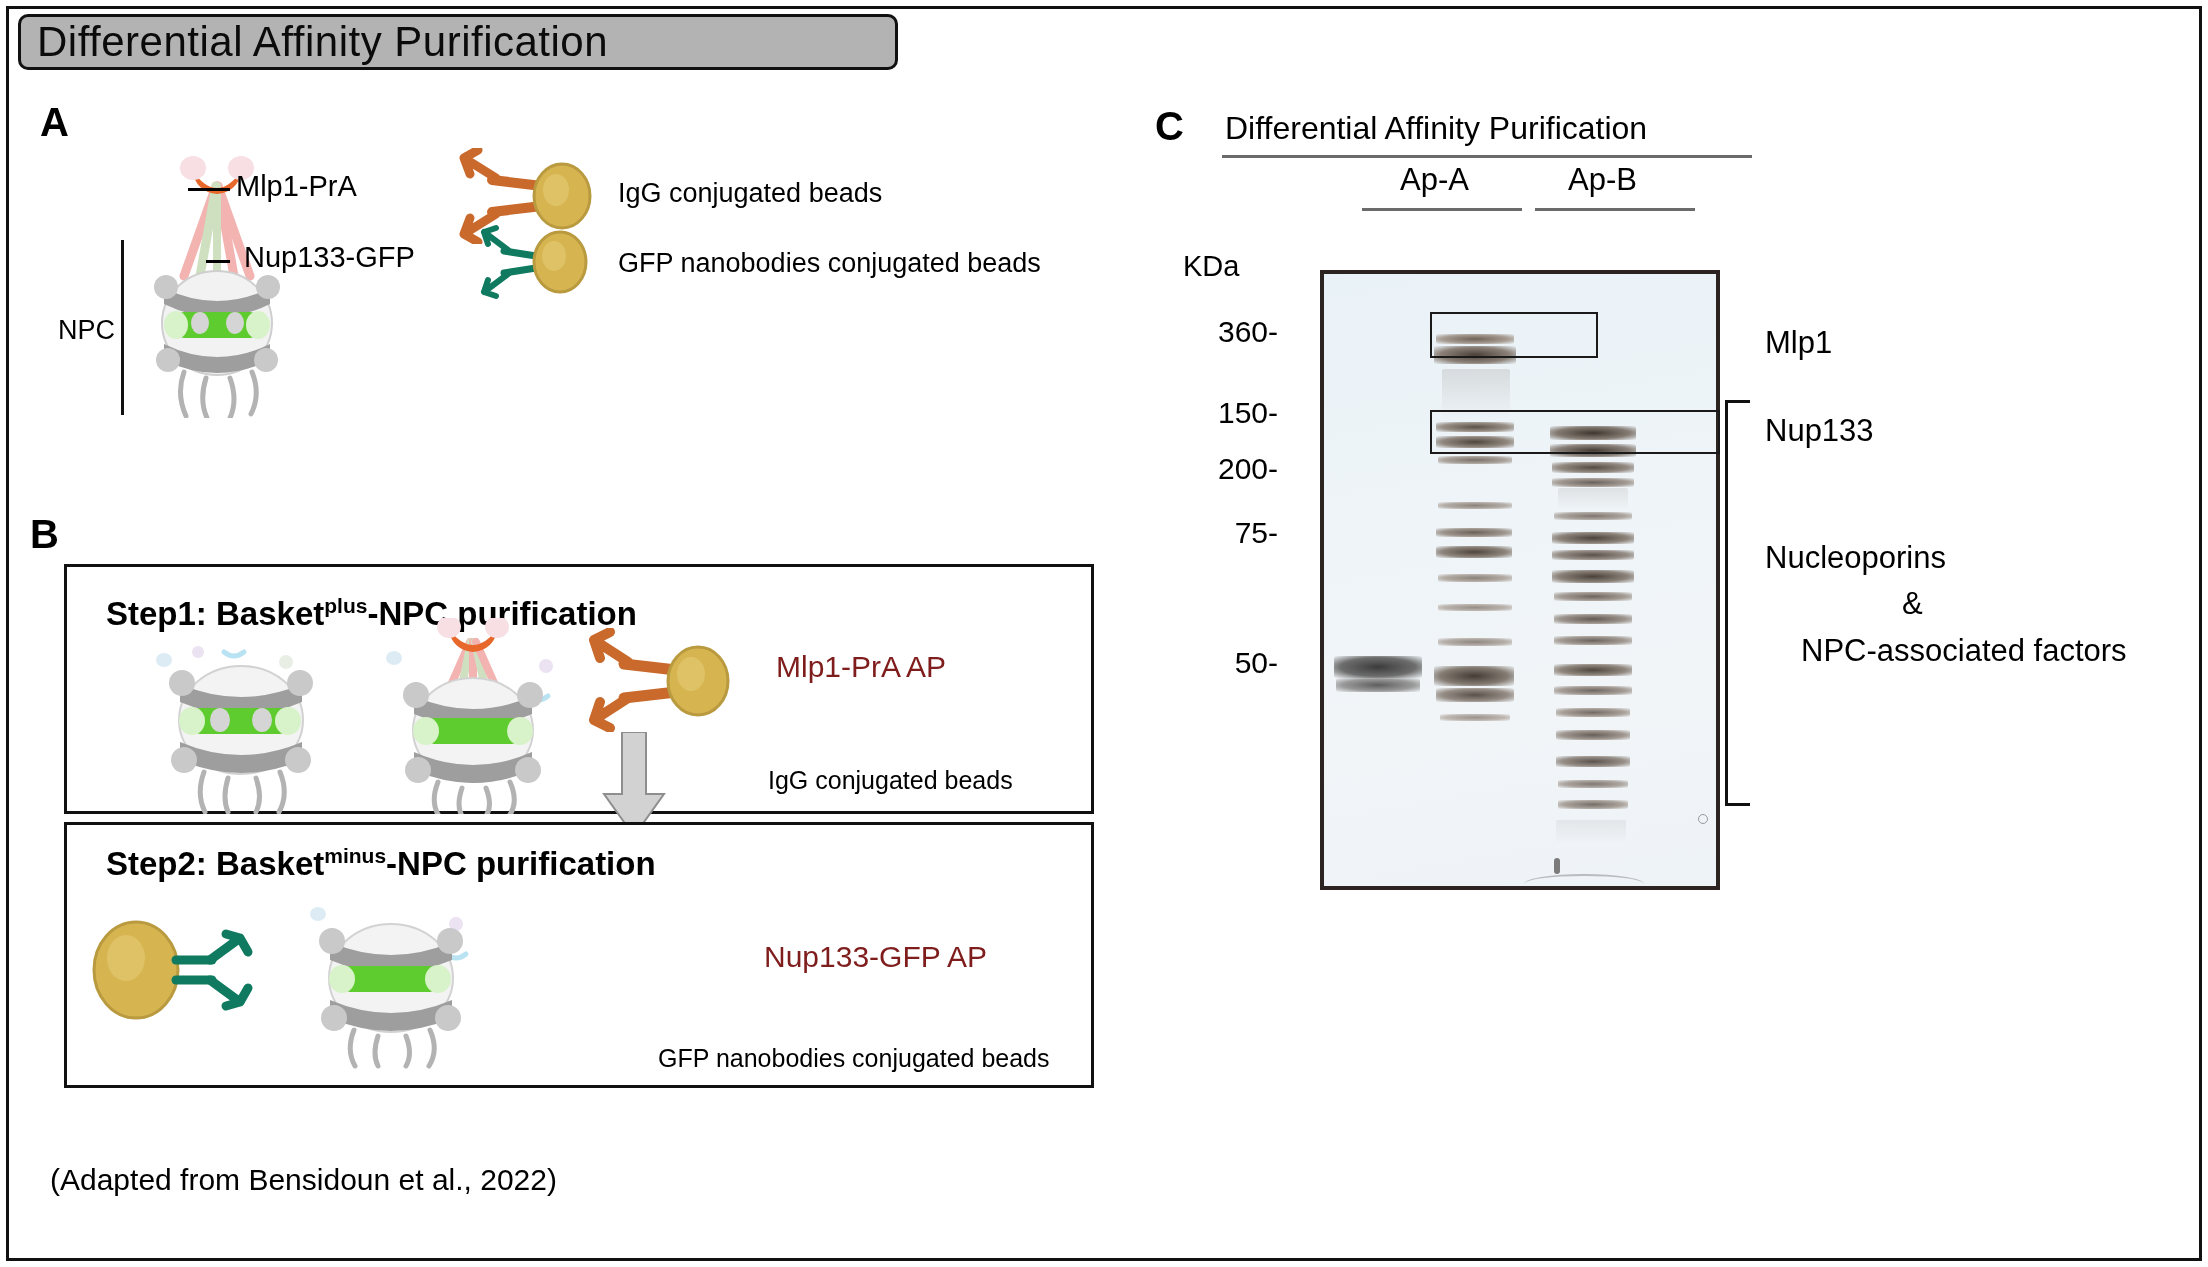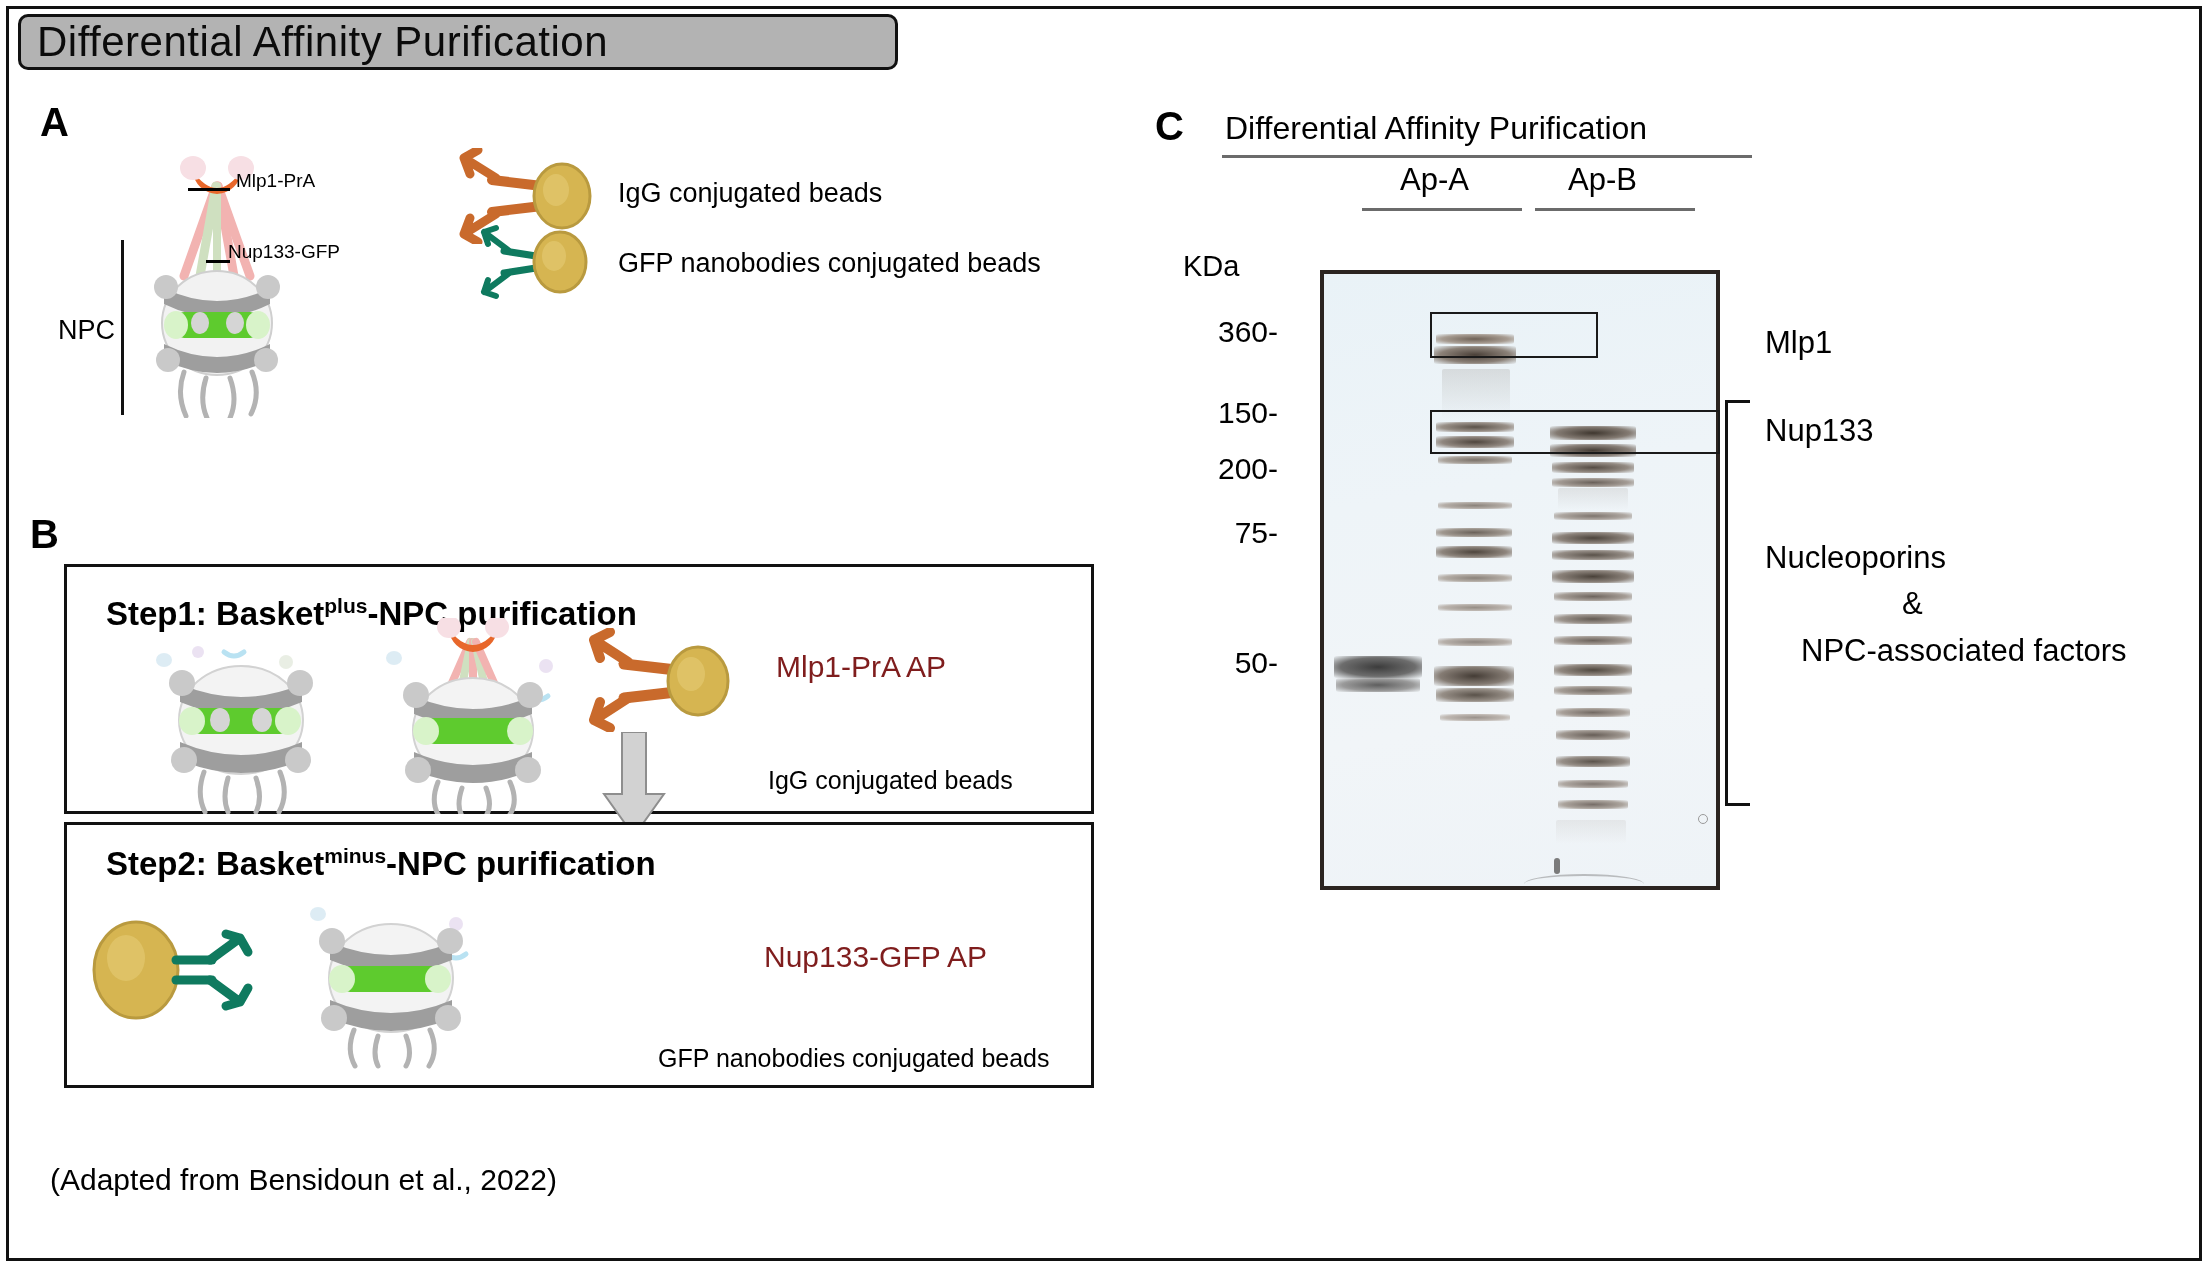--- a/index.html
+++ b/index.html
@@ -17,21 +17,21 @@
   .panel-letter{position:absolute;font-size:40px;font-weight:bold;color:#000;}
 
   
   #panel-a{position:absolute;left:28px;top:100px;width:1100px;height:330px;}
   #npc-bracket{position:absolute;left:93px;top:140px;width:3px;height:175px;background:#111;}
   #npc-label{position:absolute;left:30px;top:215px;font-size:27px;color:#000;}
 
   .npc-svg{position:absolute;}
 
   .leader{position:absolute;height:3px;background:#000;}
-  .a-label{position:absolute;font-size:19px;color:#000;white-space:nowrap;}
+  .a-label{position:absolute;font-size:29px;color:#000;white-space:nowrap;}
   .bead-label{position:absolute;font-size:27px;color:#000;white-space:nowrap;}
 
   
   #panel-b{position:absolute;left:28px;top:500px;width:1110px;height:700px;}
   .b-box{position:absolute;border:3px solid #111;background:#fff;box-sizing:border-box;}
   .step-title{position:absolute;font-size:33px;font-weight:bold;color:#000;white-space:nowrap;}
   .step-title sup{font-size:21px;vertical-align:super;}
   .ap-label{position:absolute;font-size:30px;color:#7f1d1d;white-space:nowrap;}
   .beads-label{position:absolute;font-size:25px;color:#000;white-space:nowrap;}
   #caption{position:absolute;left:50px;top:1163px;font-size:30px;color:#000;}
@@ -106,21 +106,21 @@
       <path d="M46 224 q-8 22 2 44" stroke="#b3b3b3" stroke-width="5" fill="none" stroke-linecap="round"></path>
       <path d="M68 230 q-7 22 1 40" stroke="#b3b3b3" stroke-width="5" fill="none" stroke-linecap="round"></path>
       <path d="M92 230 q8 22 0 40" stroke="#b3b3b3" stroke-width="5" fill="none" stroke-linecap="round"></path>
       <path d="M114 224 q9 22 -1 42" stroke="#b3b3b3" stroke-width="5" fill="none" stroke-linecap="round"></path>
     </svg>
 
     <div class="leader" style="left:160px;top:88px;width:42px;"></div>
     <div class="a-label" style="left:208px;top:70px;">Mlp1-PrA</div>
 
     <div class="leader" style="left:178px;top:160px;width:24px;"></div>
-    <div class="a-label" style="left:200px;top:141px;">Nup133-GFP</div>
+    <div class="a-label" style="left:216px;top:141px;">Nup133-GFP</div>
 
     <svg style="position:absolute;left:428px;top:48px;" width="140" height="96" viewBox="0 0 140 96">
       <path d="M8 10 L40 30 M8 10 L22 2 M8 10 L14 26" stroke="#c96a2c" stroke-width="9" stroke-linecap="round" fill="none"></path>
       <path d="M8 86 L40 66 M8 86 L22 94 M8 86 L14 70" stroke="#c96a2c" stroke-width="9" stroke-linecap="round" fill="none"></path>
       <path d="M36 32 L86 38" stroke="#c96a2c" stroke-width="10" stroke-linecap="round"></path>
       <path d="M36 64 L86 58" stroke="#c96a2c" stroke-width="10" stroke-linecap="round"></path>
       <ellipse cx="106" cy="48" rx="28" ry="32" fill="#d6b551" stroke="#b99a3f" stroke-width="3"></ellipse>
       <ellipse cx="100" cy="42" rx="13" ry="16" fill="#e2c76d" opacity="0.75"></ellipse>
     </svg>
     <div class="bead-label" style="left:590px;top:78px;">IgG conjugated beads</div>

